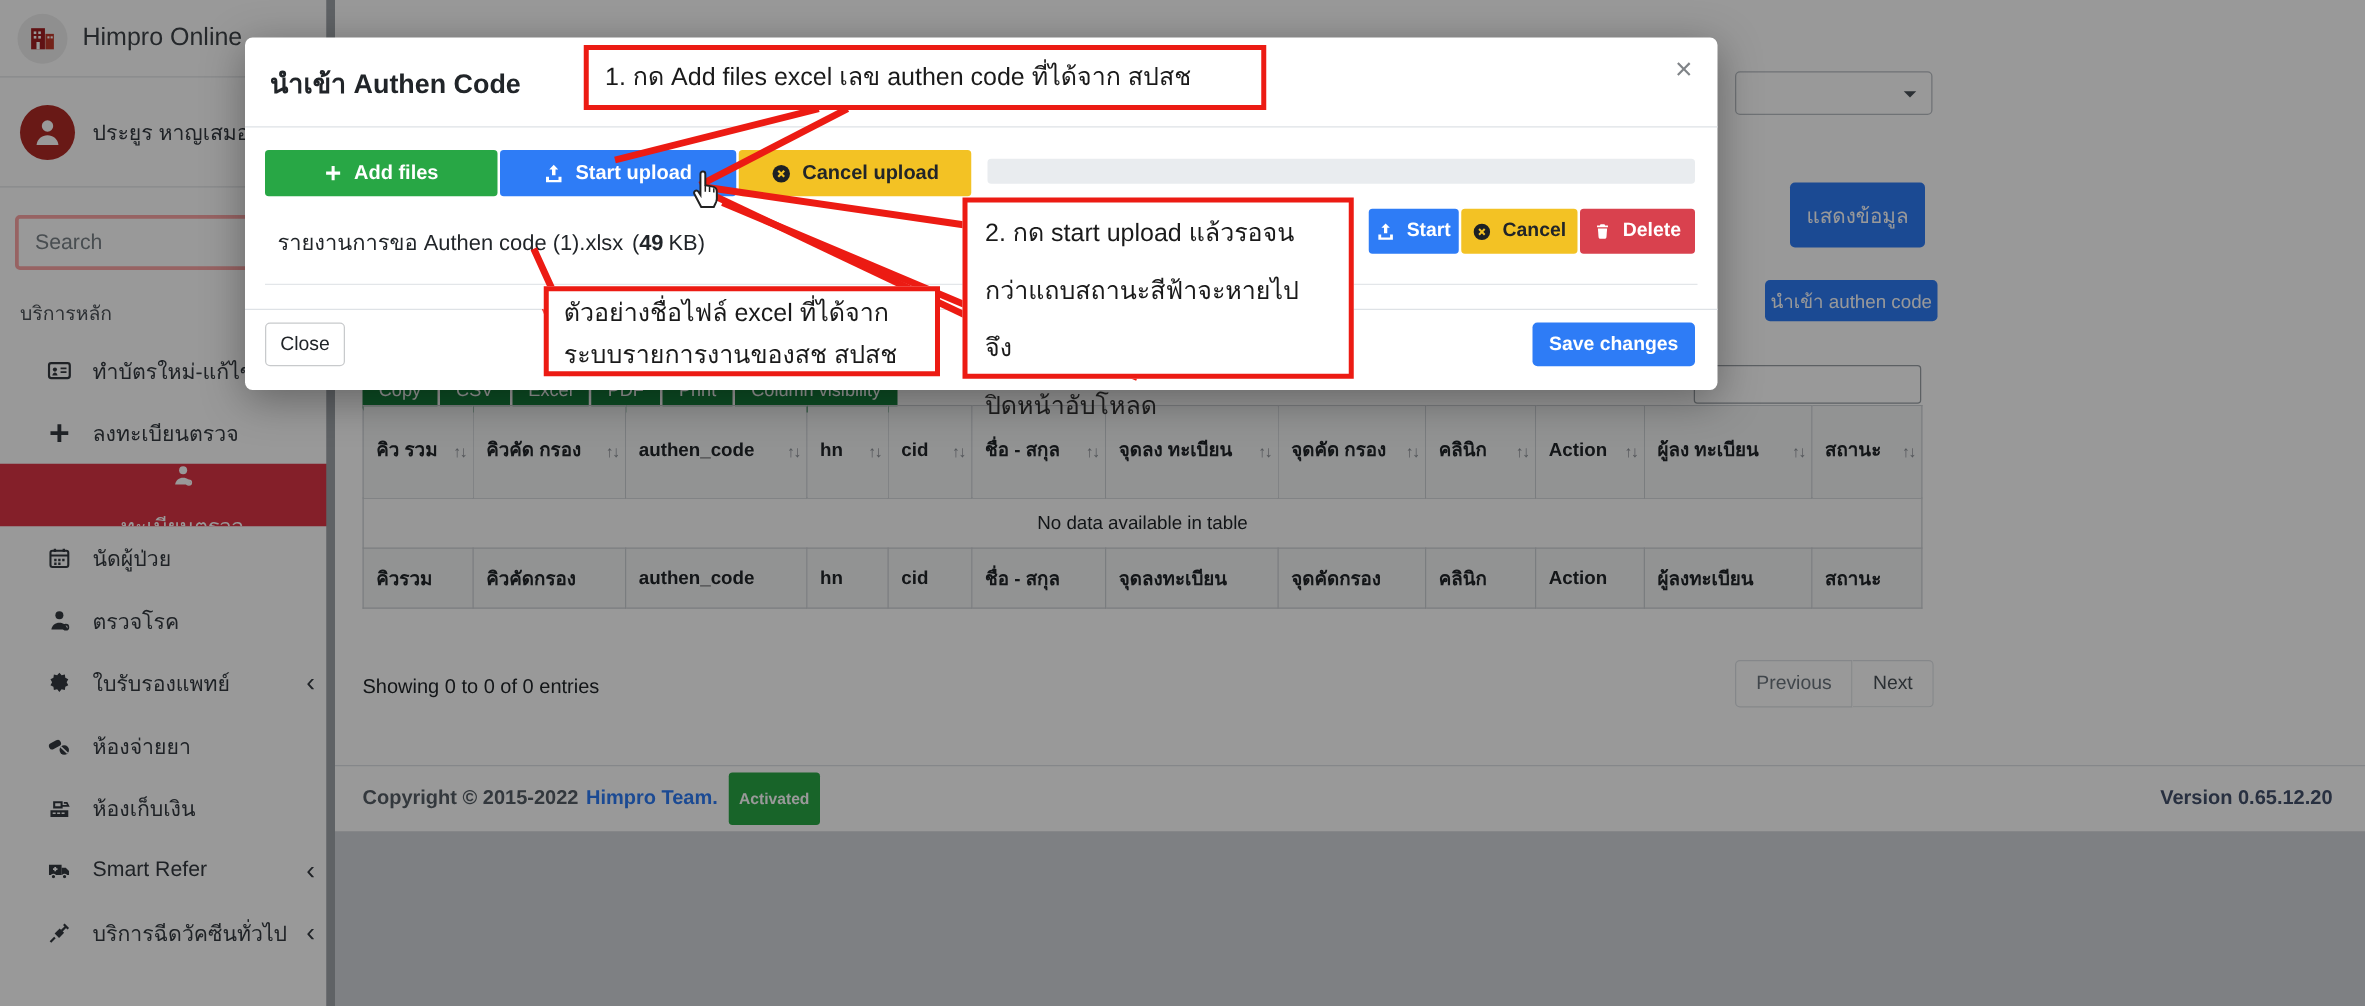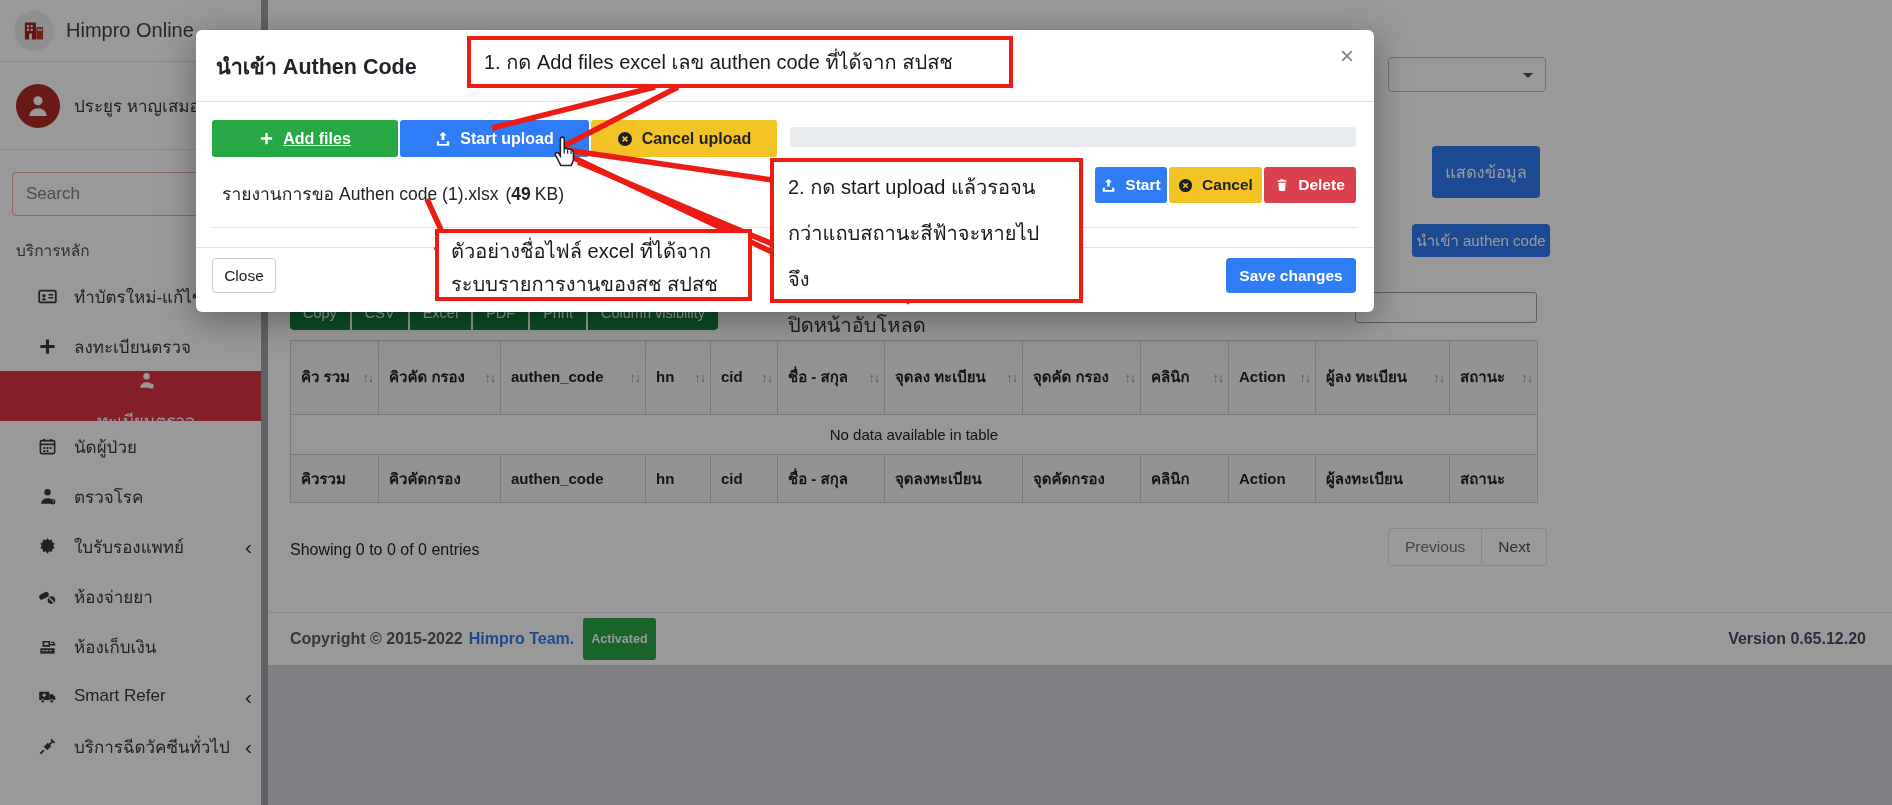--- a/index.html
+++ b/index.html
@@ -11,46 +11,46 @@
   
   .sidebar { position:absolute; left:0; top:0; width:268px; height:805px; background:#fff; z-index:1; }
   .sb-scroll { position:absolute; right:0; top:0; width:7px; height:100%; background:#9fa4a9; }
   .brand-row { display:flex; align-items:center; gap:12px; height:62px; padding:0 14px; border-bottom:1px solid #e2e5e8; }
   .logo-circle { width:40px; height:40px; border-radius:50%; background:#efefef; display:flex; align-items:center; justify-content:center; flex:none; }
   .brand-title { font-size:20px; color:#3f4449; white-space:nowrap; }
   .user-row { display:flex; align-items:center; gap:14px; height:88px; padding:0 16px; border-bottom:1px solid #e2e5e8; }
   .avatar { width:44px; height:44px; border-radius:50%; background:#b02a25; display:flex; align-items:center; justify-content:center; flex:none; }
   .user-name { font-size:17px; color:#343a40; white-space:nowrap; }
   .search-wrap { margin:22px 12px 0 12px; }
-  .search-input { width:244px; height:44px; border:1px solid #fca5a5; border-radius:4px; padding:0 13px; font-size:17px; color:#a16207; background:#fff; font-family:inherit; }
+  .search-input { width:244px; height:44px; border:3px solid #fca5a5; border-radius:4px; padding:0 13px; font-size:17px; color:#a16207; background:#fff; font-family:inherit; }
   .search-input::placeholder { color:#7a8288; }
   .nav-section { padding:22px 16px 4px 16px; font-size:15.5px; color:#4b5157; }
   .nav { margin-top:4px; }
   .nav-item { position:relative; display:flex; align-items:center; height:50px; padding:0 14px 0 38px; gap:17px; font-size:17px; color:#343a40; white-space:nowrap; overflow:hidden; cursor:pointer; }
   .nav-item.active { background:#dc3545; color:#fff;flex-direction:column; }
   .nav-item .i { width:19px; height:19px; flex:none; }
   .chev { position:absolute; right:16px; font-size:21px; line-height:1; color:inherit; }
   
   .main { position:absolute; left:268px; top:0; width:1624px; height:805px; background:#d3d6da; z-index:1; }
   .content { position:absolute; left:0; top:0; width:1624px; height:612px; background:#fff; }
   .hdr-select { position:absolute; left:1120px; top:57px; width:158px; height:35px; background:#fff; border:1px solid #b9bec4; border-radius:4px; }
   .hdr-select::after { content:""; position:absolute; right:12px; top:15px; border:5px solid transparent; border-top-color:#495057; }
   .btn { display:flex; align-items:center; justify-content:center; gap:9px; border:none; border-radius:4px; font-family:inherit; cursor:pointer; }
   .btn-primary { background:#2e7cf6; color:#fff; }
-  .btn-success { background:#28a745; color:#fff;text-decoration:underline; }
+  .btn-success { background:#28a745; color:#fff; }
   .btn-warning { background:#f3c224; color:#212529; }
   .btn-danger  { background:#d9414e; color:#fff; }
   .show-data-btn { position:absolute; left:1164px; top:146px; width:108px; height:52px; font-size:16.5px; }
   .import-btn { position:absolute; left:1144px; top:224px; width:138px; height:33px; font-size:15px; }
   .dt-toolbar { position:absolute; left:22px; top:296px; display:flex; gap:2px; }
   .dt-btn { height:34px; padding:0 13px; background:#15803d; color:#fff; font-size:14.5px; display:flex; align-items:center; border:none; font-family:inherit; }
   .dt-btn:first-child { border-radius:4px 0 0 4px; }
   .dt-btn:last-child { border-radius:0 4px 4px 0; }
   .table-search { position:absolute; left:1087px; top:292px; width:182px; height:31px; border:1px solid #9aa0a6; border-radius:3px; background:#fff; font-family:inherit; padding:0 8px; font-size:15px; }
-  .grid { position:absolute; left:22px; top:340px; width:1247px; border-collapse:collapse; table-layout:fixed; font-size:15px; }
+  .grid { position:absolute; left:22px; top:324px; width:1247px; border-collapse:collapse; table-layout:fixed; font-size:15px; }
   .grid th, .grid td { border:1px solid #ccd0d4; }
   .grid thead th { position:relative; height:74px; padding:8px 24px 8px 10px; text-align:left; vertical-align:middle; font-weight:bold; background:#f4f5f6; line-height:1.35; }
   .grid thead th .sort { position:absolute; right:5px; top:50%; transform:translateY(-50%); font-size:12.5px; color:#8b9096; letter-spacing:-1px; }
   .grid thead th .sort::after { content:"↑↓"; }
   .grid .empty-cell { height:40px; text-align:center; background:#fcfcfc; font-size:15px; }
   .grid tfoot th { height:48px; padding:10px; text-align:left; font-weight:bold; background:#f4f5f6; white-space:nowrap; overflow:hidden; }
   .showing { position:absolute; left:22px; top:541px; font-size:16px; color:#212529; }
   .pagination { position:absolute; left:1120px; top:528px; display:flex; }
   .page-btn { height:38px; padding:0 16px; border:1px solid #dee2e6; background:#fff; font-size:15.5px; display:flex; align-items:center; font-family:inherit; }
   .page-btn.prev { border-radius:4px 0 0 4px; color:#6c757d; }

